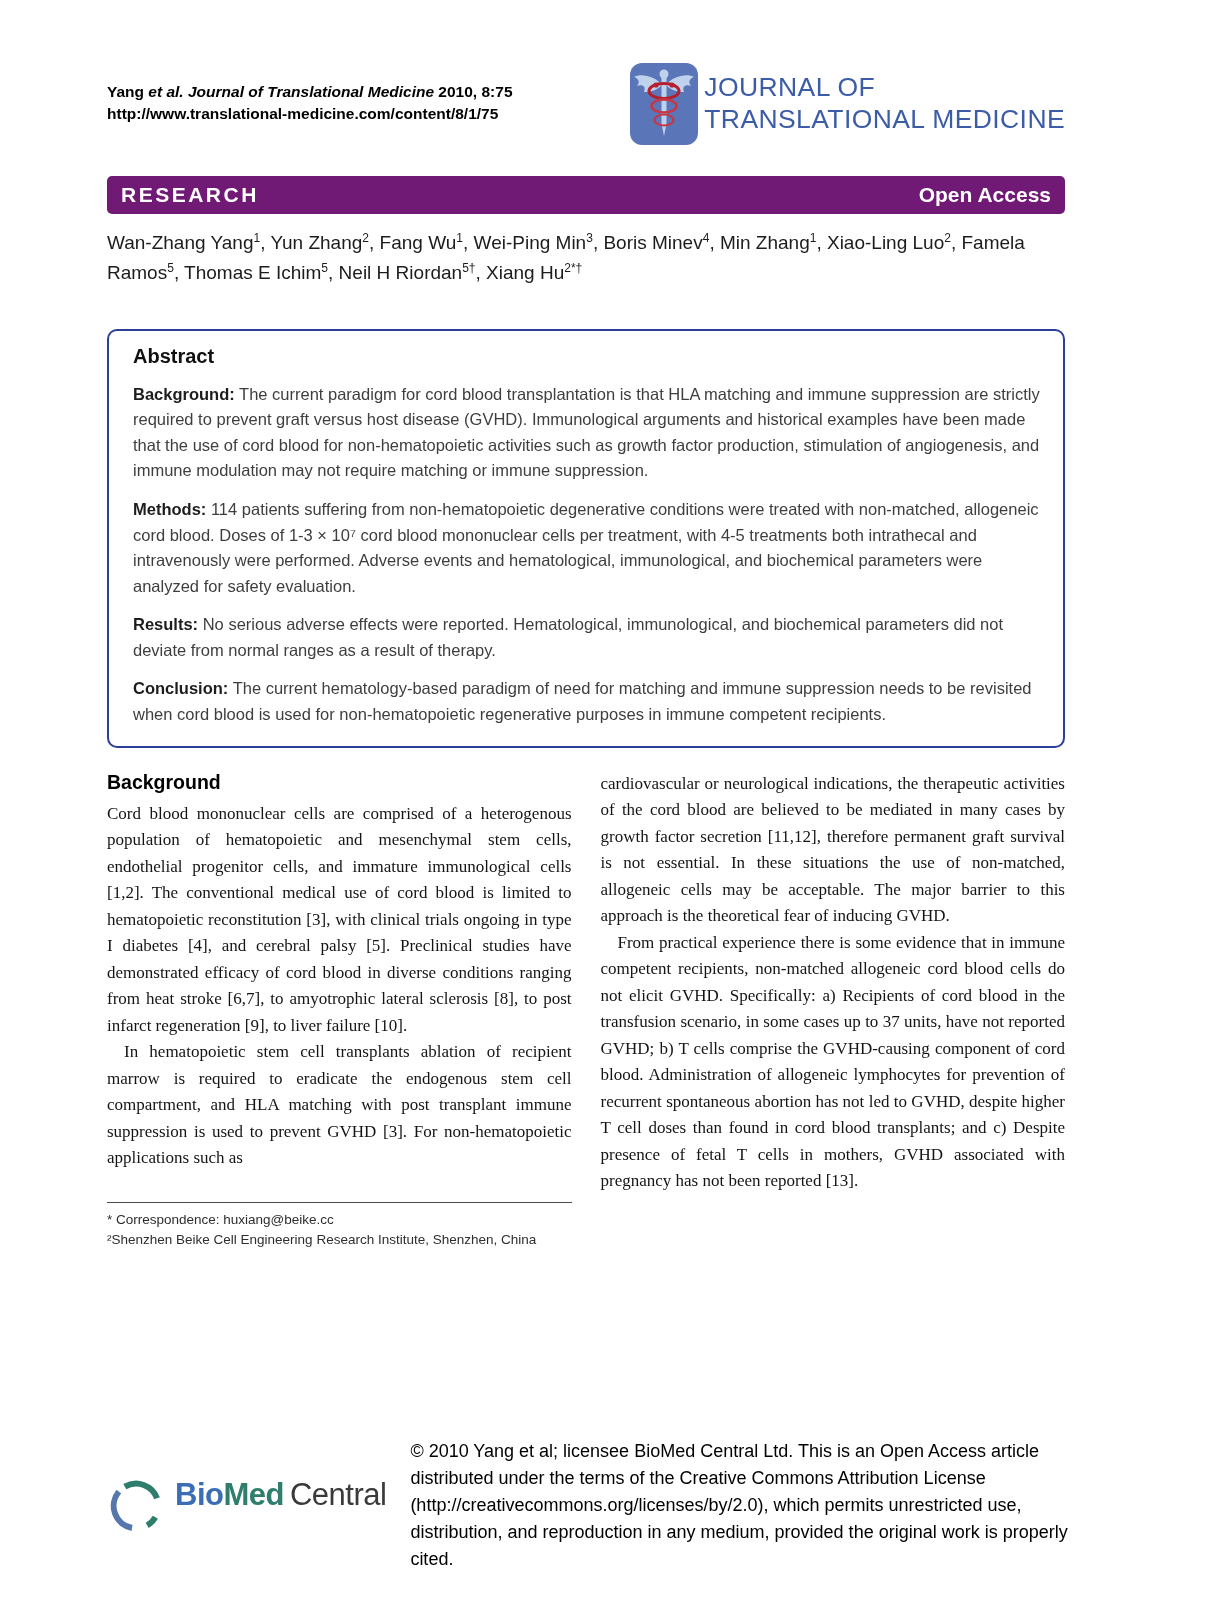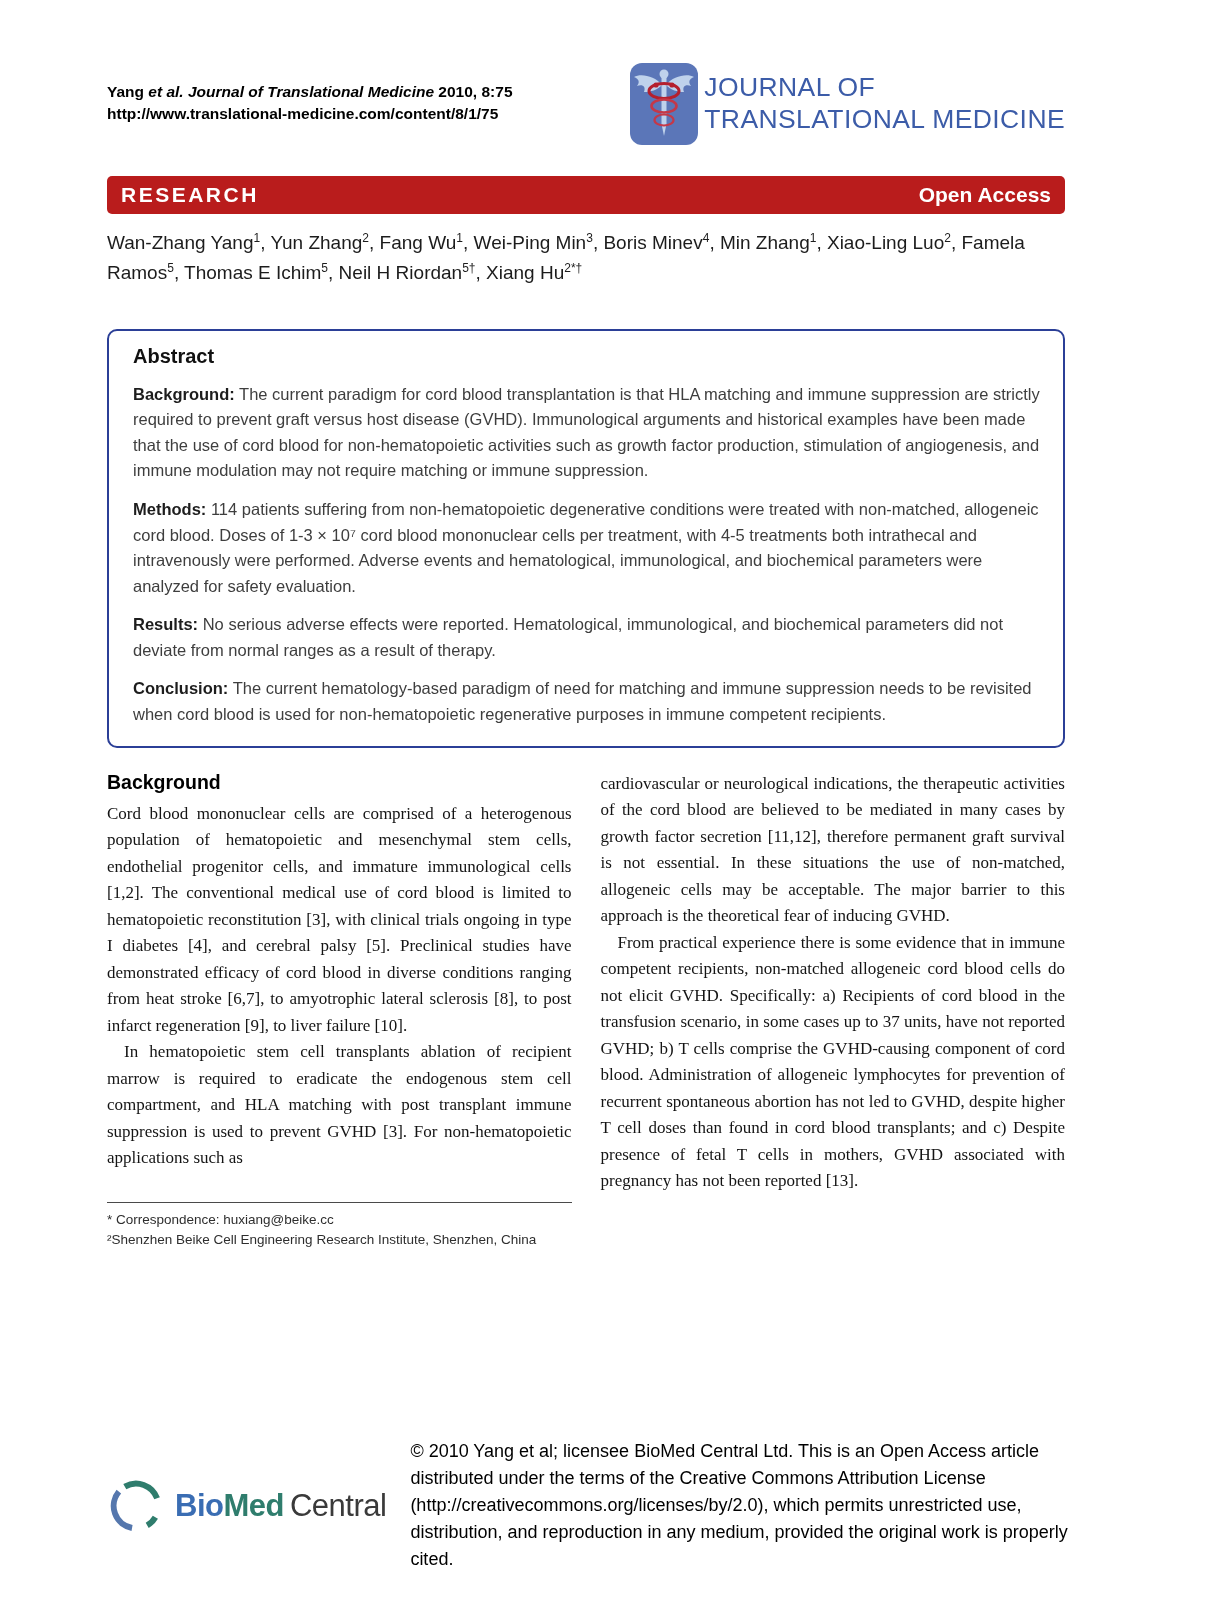--- a/index.html
+++ b/index.html
@@ -16,21 +16,21 @@
   .citation { font-size:15.5px; font-weight:600; color:#000; line-height:1.45; }
   .citation .it { font-style:italic; }
   .citation .vol { font-weight:800; }
   .cit-url { font-weight:600; }
   .brand { display:flex; align-items:center; gap:5px; margin-top:2px; }
   .brand-icon { width:70px; height:84px; flex:0 0 auto; }
   .brand-name { font-size:26.5px; line-height:1.2; color:#3C5CA8; letter-spacing:0.4px; }
 
   
   .banner {
-    margin-top:30px; height:38px; background:#b91c1c; border-radius:5px;
+    margin-top:30px; height:38px; background:#701a75; border-radius:5px;
     display:flex; justify-content:space-between; align-items:center;
     padding:0 14px; color:#fff; font-weight:bold; font-size:21px;
   }
   .banner .research { letter-spacing:2.5px; }
 
   
   h1.title {
     margin-top:28px; font-size:41px; font-weight:400; color:#0a0a0a;
     line-height:1.28; max-width:950px; letter-spacing:-0.2px;
   }
@@ -59,21 +59,21 @@
 
   
   .footnotes { margin-top:30px; font-size:13.5px; color:#2e2e2e; line-height:1.5; }
   .footnotes hr { border:none; border-top:1.5px solid #4a4a4a; margin-bottom:7px; }
 
   
   .footer {
     position:absolute; left:107px; top:1438px; width:970px;
     display:flex; align-items:center; gap:24px;
   }
-  .bmc-logo { display:flex; align-items:center; gap:10px; flex:0 0 auto; }
+  .bmc-logo { display:flex; gap:10px; flex:0 0 auto; }
   .bmc-circle { width:58px; height:58px; }
   .bmc-word { font-size:31px; letter-spacing:-0.5px; white-space:nowrap; }
   .bmc-word .bio { color:#3A6DB3; font-weight:bold; }
   .bmc-word .med { color:#2F7D6D; font-weight:bold; }
   .bmc-word .central { color:#3a3a3a; font-weight:400; margin-left:6px; }
   .license { font-size:18px; color:#000000; line-height:1.5; max-width:730px; }
 </style>
 </head>
 <body>
 

